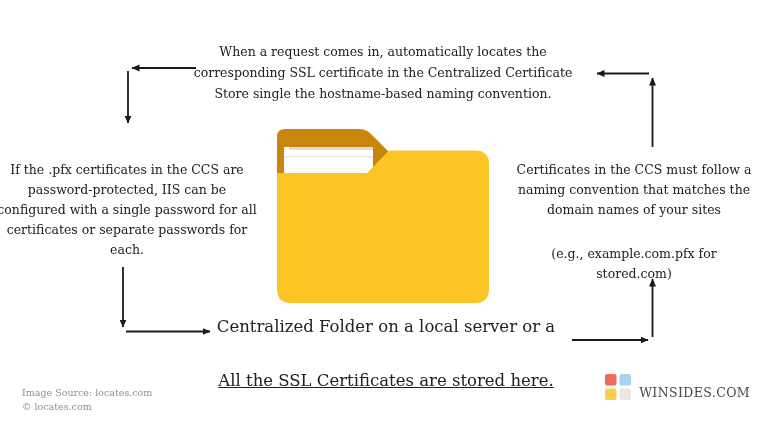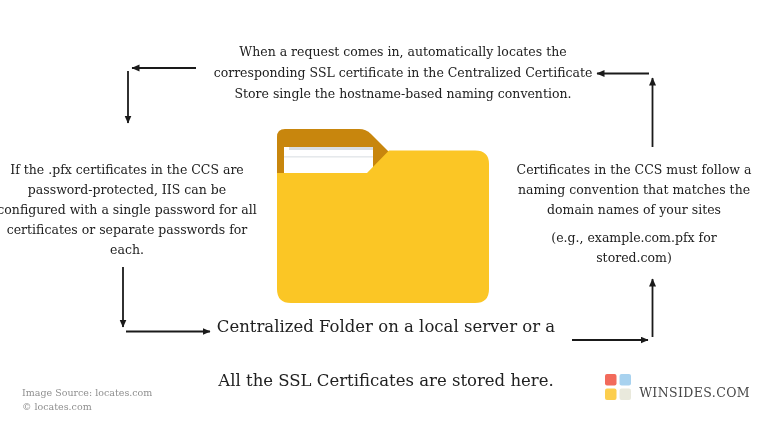--- a/index.html
+++ b/index.html
@@ -13,31 +13,31 @@
   }
   .note{
     position:absolute;
     text-align:center;
     font-size:12.5px;
     line-height:20px;
     transform:translateX(-50%);
     white-space:nowrap;
   }
   .note .ln{white-space:nowrap;}
-  #top-note{top:41px;left:383px;line-height:21px;margin-left:20px;}
+  #top-note{top:41px;left:383px;line-height:21px;}
   #left-note{top:160px;left:127px;}
   #right-note{top:160px;left:634px;}
-  #right-note .example{margin-top:8px;}
+  #right-note .example{margin-top:24px;}
   #bottom-title{
     position:absolute;top:313px;left:386px;transform:translateX(-50%);
     text-align:center;font-size:16.5px;line-height:27px;white-space:nowrap;
   }
   #bottom-subtitle{
     position:absolute;top:371px;left:386px;transform:translateX(-50%);
-    text-align:center;font-size:16.5px;white-space:nowrap;
+    text-align:center;font-size:16.5px;white-space:nowrap;text-decoration:underline;
   }
   svg.layer{position:absolute;top:0;left:0;pointer-events:none;}
   #footer-credits{
     position:absolute;left:22px;top:386px;
     font-size:9.5px;line-height:14px;color:#8f8f8f;
     font-family:"DejaVu Serif", serif;
   }
   #brand{
     position:absolute;right:18px;top:374px;
     display:flex;align-items:flex-end;gap:8px;

